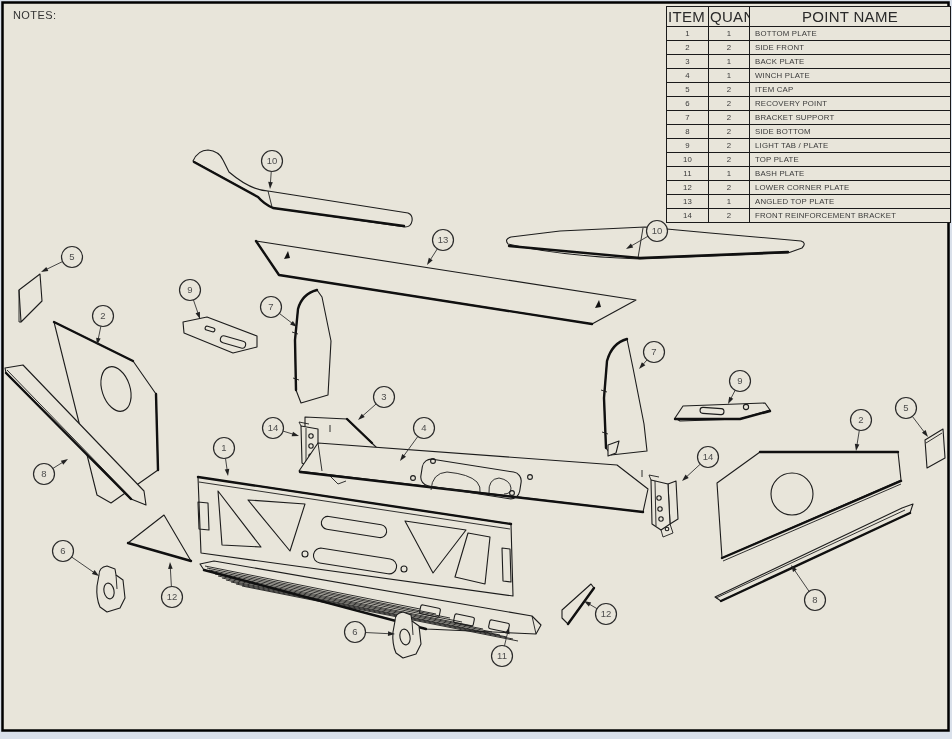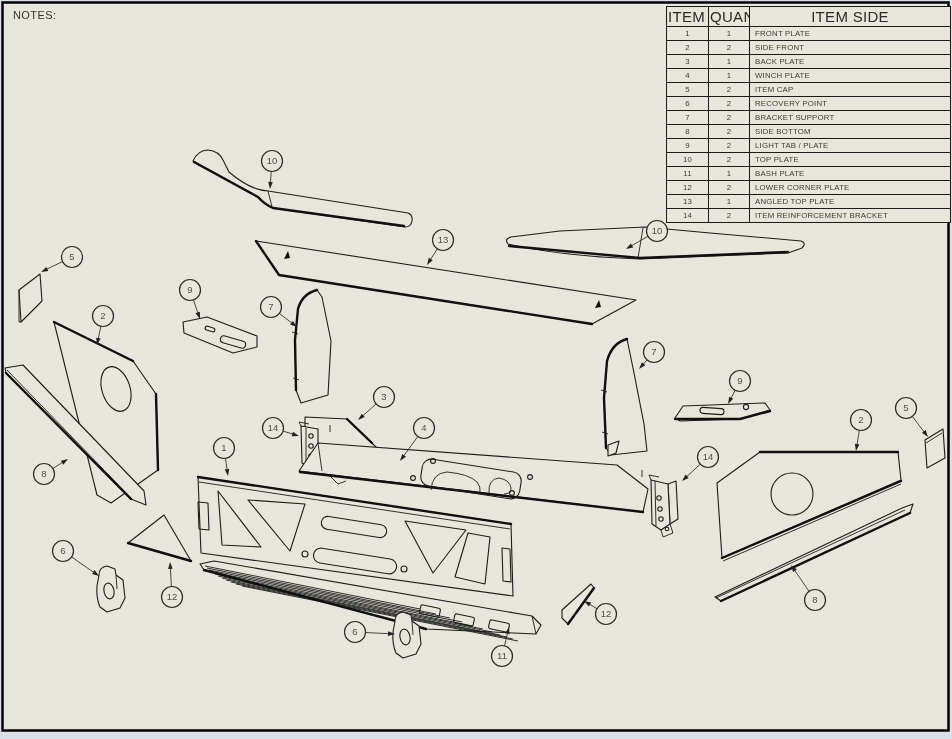--- a/index.html
+++ b/index.html
@@ -368,28 +368,28 @@
   <table class="bom">
     <colgroup>
         <col class="c-item">
         <col class="c-quan">
         <col class="c-name">
       </colgroup>
     <thead>
       <tr>
         <th>ITEM :</th>
         <th>QUAN:</th>
-        <th>ITEM SIDE</th>
+        <th>POINT NAME</th>
       </tr>
     </thead>
     <tbody id="bom-body">
         <tr>
           <td>1</td>
           <td>1</td>
-          <td class="name">FRONT PLATE</td>
+          <td class="name">BOTTOM PLATE</td>
         </tr>
         <tr>
           <td>2</td>
           <td>2</td>
           <td class="name">SIDE FRONT</td>
         </tr>
         <tr>
           <td>3</td>
           <td>1</td>
           <td class="name">BACK PLATE</td>
@@ -440,17 +440,17 @@
           <td class="name">LOWER CORNER PLATE</td>
         </tr>
         <tr>
           <td>13</td>
           <td>1</td>
           <td class="name">ANGLED TOP PLATE</td>
         </tr>
         <tr>
           <td>14</td>
           <td>2</td>
-          <td class="name">ITEM REINFORCEMENT BRACKET</td>
+          <td class="name">FRONT REINFORCEMENT BRACKET</td>
         </tr>
       </tbody>
   </table>
 </div>
 
 </body></html>

